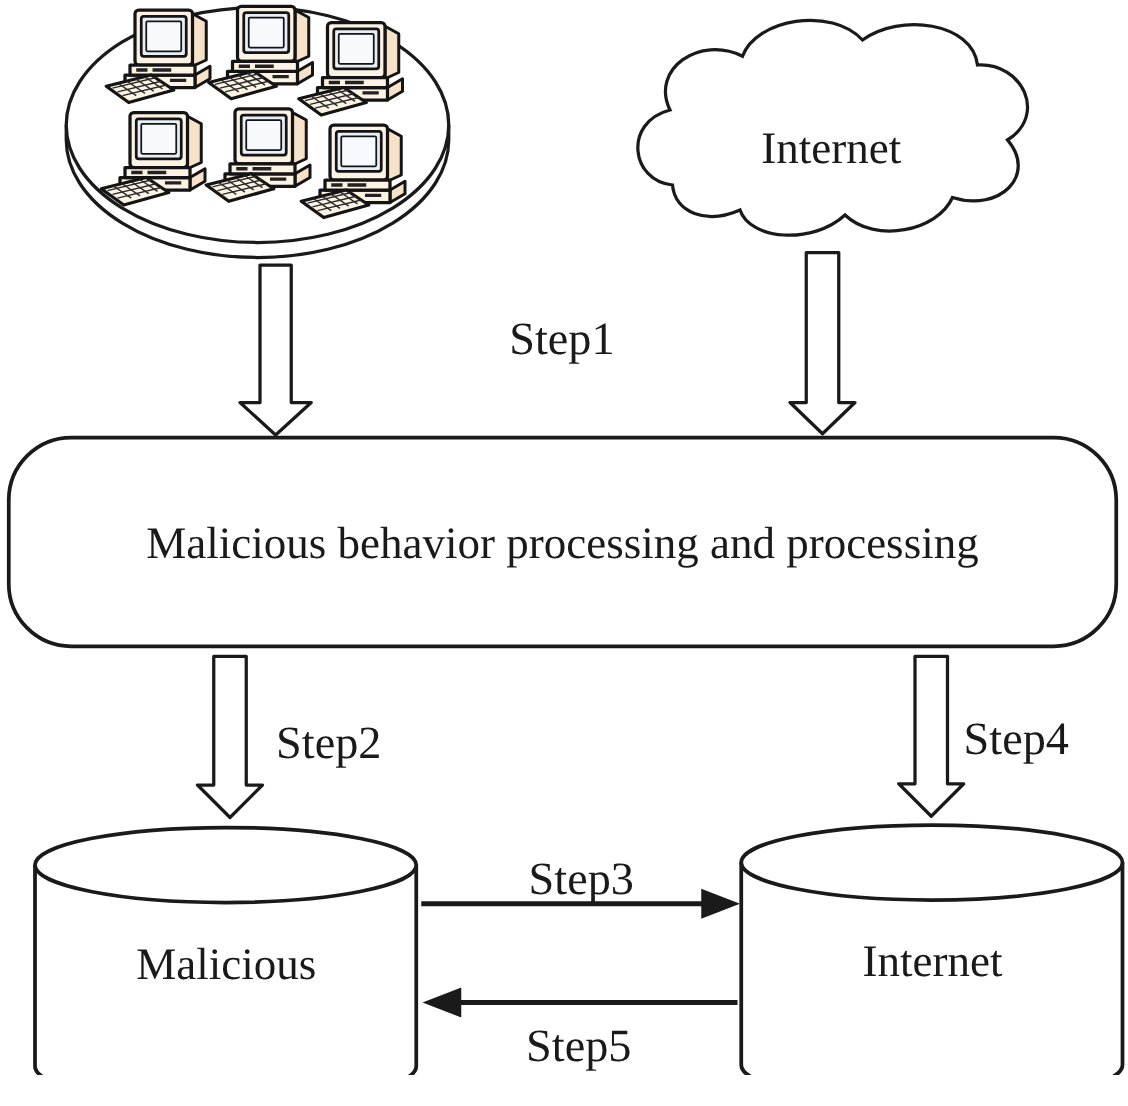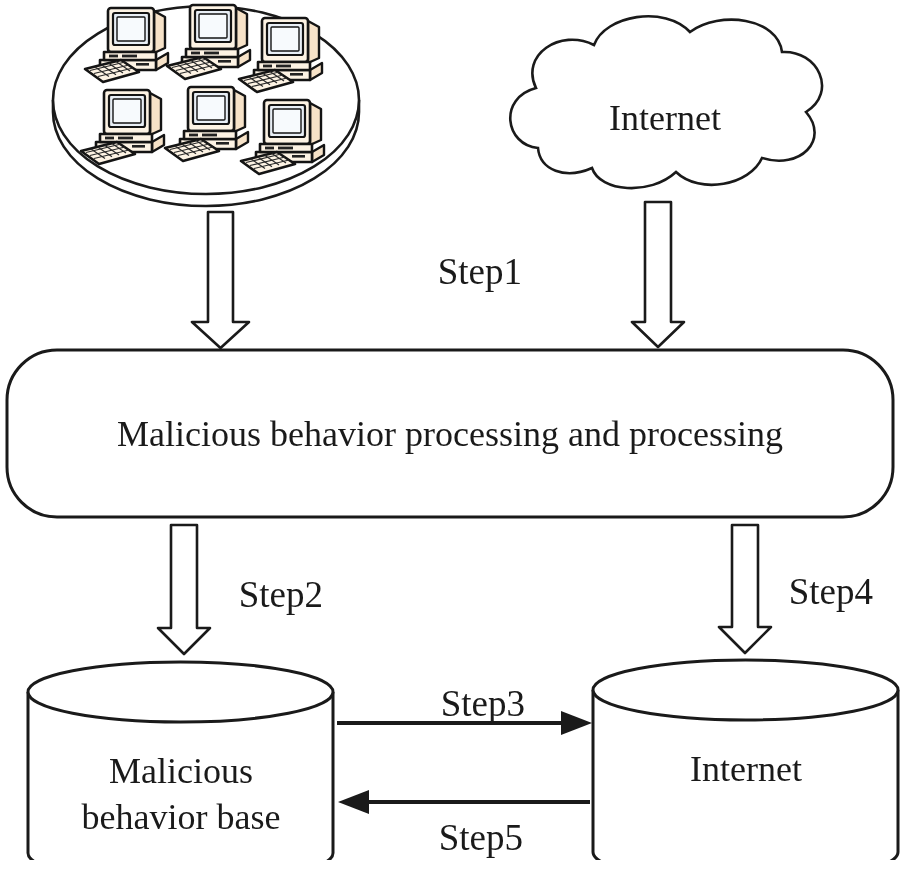--- a/index.html
+++ b/index.html
@@ -13,21 +13,21 @@
   .canvas svg{position:absolute;left:0;top:0;}
   .lbl{
     position:absolute;
     color:var(--ink,#1a1a1a);
     text-align:center;
     line-height:1.28;
     white-space:nowrap;
     font-family:"Liberation Serif","DejaVu Serif",serif;
   }
   .f36{font-size:36px;}
-  .f37{font-size:37px;text-align:right;}
+  .f37{font-size:37px;}
   
   .shape{fill:var(--shape_fill,#ffffff);stroke:var(--ink,#1a1a1a);stroke-width:2.6;}
   .shape3{fill:var(--shape_fill,#ffffff);stroke:var(--ink,#1a1a1a);stroke-width:3;}
   .blockarrow{fill:var(--shape_fill,#ffffff);stroke:var(--ink,#1a1a1a);stroke-width:2.6;stroke-linejoin:round;}
   .solidline{stroke:var(--ink,#1a1a1a);stroke-width:4;fill:none;}
   .solidhead{fill:var(--ink,#1a1a1a);stroke:none;}
   .pcb{fill:var(--pc_body,#fdf3e4);stroke:#141414;stroke-width:2.6;stroke-linejoin:round;}
   .pcs{fill:var(--pc_shade,#f6e2c8);stroke:#141414;stroke-width:2.4;stroke-linejoin:round;}
   .pcscr{fill:var(--pc_screen,#e9eff6);stroke:#141414;stroke-width:2.2;}
   .pcscr2{fill:#f7fafd;stroke:#141414;stroke-width:1.4;}
@@ -124,20 +124,19 @@
   <div class="lbl f37" style="left:203px;top:571px;width:120px;">Step2</div>
 
   <div class="lbl f37" style="left:753px;top:568px;width:120px;">Step4</div>
 
   <div class="lbl f37" style="left:405px;top:680px;width:120px;">Step3</div>
 
   <div class="lbl f37" style="left:403px;top:814px;width:120px;">Step5</div>
 
   <div class="lbl f36" style="left:50px;top:748px;width:262px;">
     <div>Malicious</div>
-    <div>behavior base</div>
   </div>
 
   <div class="lbl f36" style="left:615px;top:746px;width:262px;">
     <div>Internet</div>
   </div>
 
 </div>
 
 </body></html>

